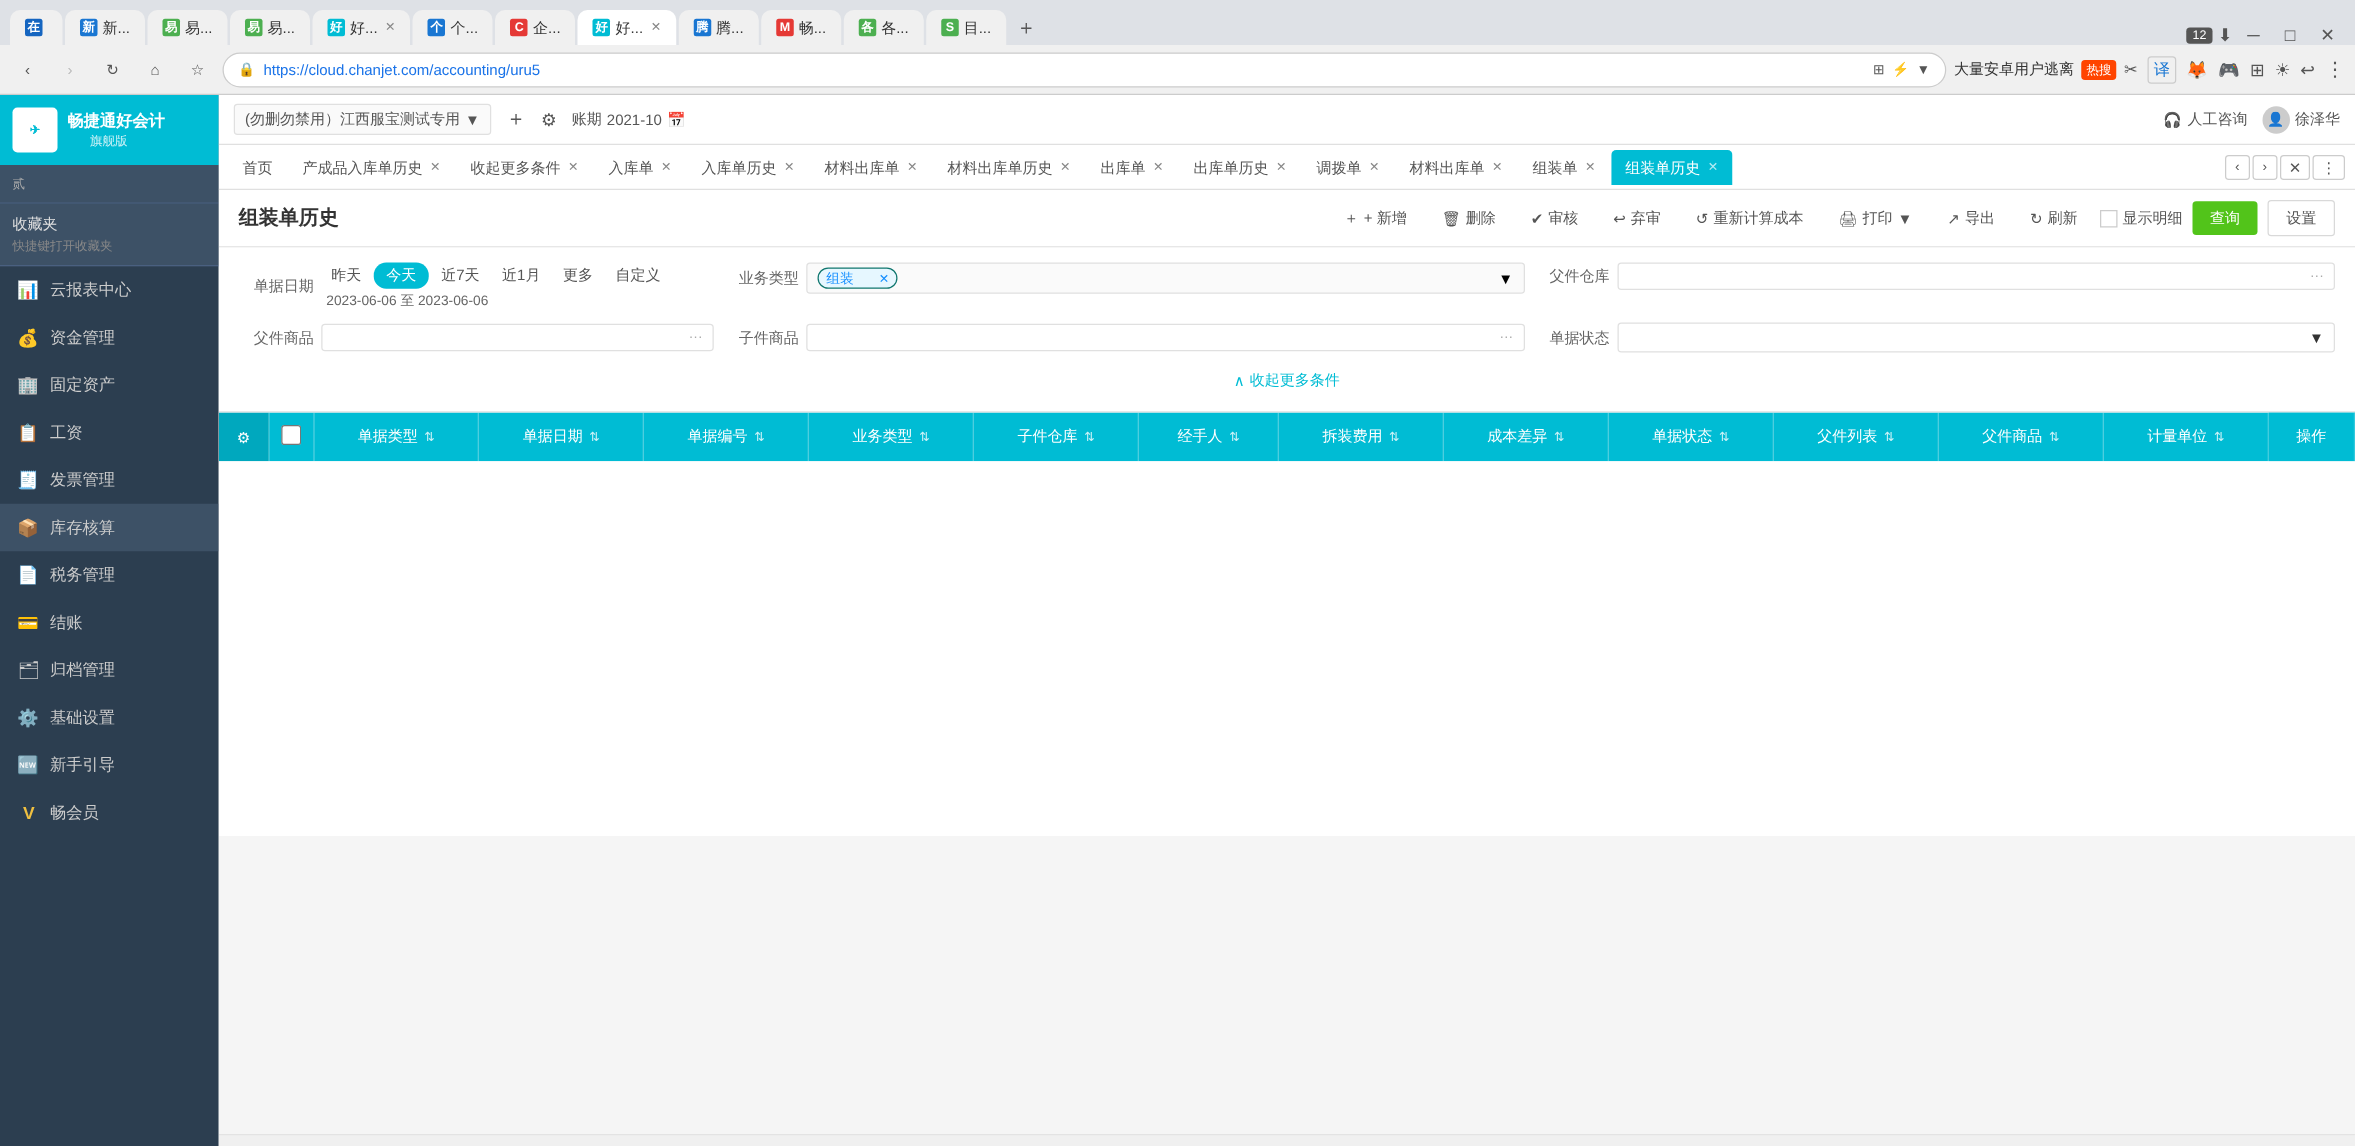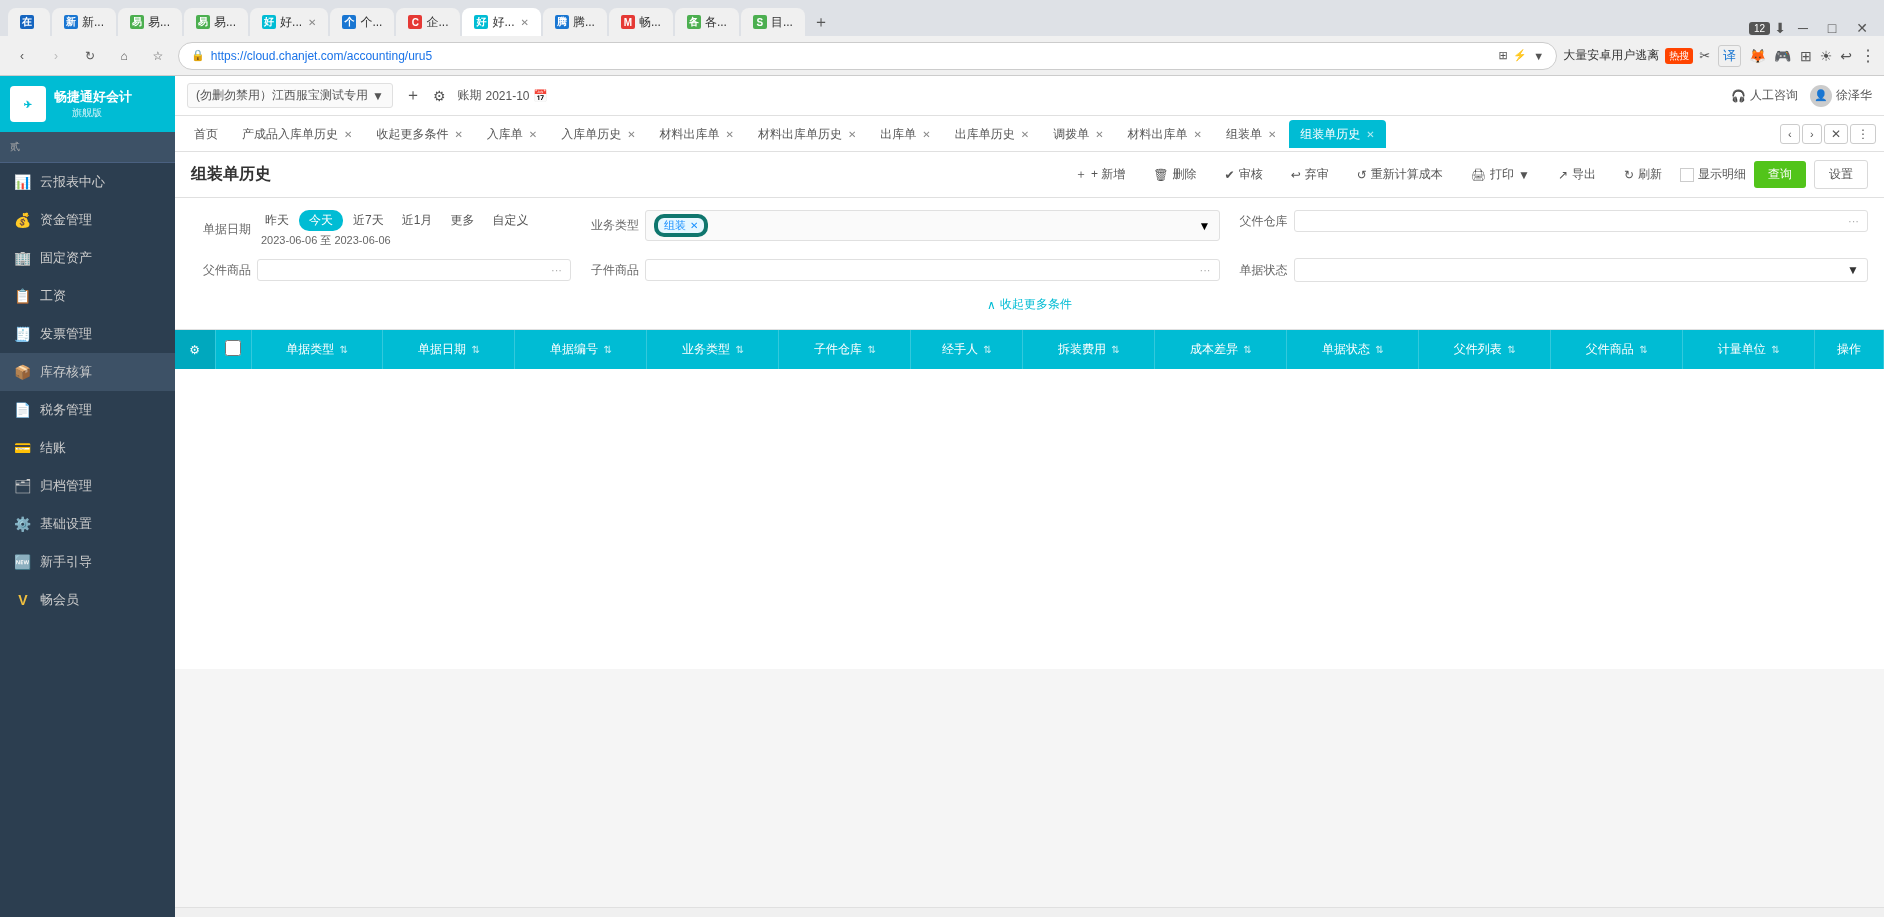--- a/index.html
+++ b/index.html
@@ -59,21 +59,21 @@
     .btn-secondary { background: #fff; color: #555; border: 1px solid #d9d9d9; border-radius: 3px; padding: 5px 14px; font-size: 12px; cursor: pointer; }
     .btn-show-detail { display: flex; align-items: center; gap: 4px; font-size: 12px; color: #555; cursor: pointer; }
 
     
     .filter-panel { background: #fff; padding: 12px 16px; border-bottom: 1px solid #e0e0e0; }
     .filter-label { font-size: 12px; color: #666; white-space: nowrap; width: 60px; text-align: right; }
     .date-shortcut { padding: 2px 8px; font-size: 12px; color: #555; cursor: pointer; border-radius: 3px; }
     .date-shortcut.active { background: #00bcd4; color: white; border-radius: 10px; padding: 2px 10px; }
     .date-range { color: #666; font-size: 11px; margin-left: 4px; }
     .business-type-input { display: flex; align-items: center; gap: 4px; border: 1px solid #e0e0e0; border-radius: 3px; padding: 3px 8px; background: #fafafa; }
-    .tag-item { background: #e6f7ff; border: 4px solid #0f766e; color: #1890ff; padding: 0 6px; border-radius: 10px; font-size: 11px; display: flex; align-items: center; gap: 4px; }
+    .tag-item { background: #e6f7ff; border: 1px solid #0f766e; color: #1890ff; padding: 0 6px; border-radius: 10px; font-size: 11px; display: flex; align-items: center; gap: 20px; }
     .tag-close { cursor: pointer; font-size: 10px; color: #1890ff; }
     .filter-dropdown { display: flex; align-items: center; justify-content: space-between; border: 1px solid #e0e0e0; border-radius: 3px; padding: 4px 8px; font-size: 12px; color: #333; min-width: 120px; cursor: pointer; }
     .collapse-btn { display: flex; align-items: center; gap: 4px; color: #00bcd4; font-size: 12px; cursor: pointer; justify-content: center; padding: 4px 0; }
 
     
     .data-table-container { flex: 1; overflow: auto; }
     .data-table { width: 100%; border-collapse: collapse; }
     .data-table thead tr { background: #00bcd4; }
     .data-table thead th { padding: 10px 8px; font-size: 12px; color: white; font-weight: normal; white-space: nowrap; border-right: 1px solid rgba(255,255,255,0.2); text-align: center; cursor: pointer; }
     .data-table thead th:first-child { width: 40px; }
@@ -201,20 +201,24 @@
       <div>
         <div class="sidebar-title">畅捷通好会计</div>
         <div class="sidebar-subtitle">旗舰版</div>
       </div>
     </div>
 
     <div class="sidebar-company">
       <span style="font-size:10px; color:#aaa; max-width:130px; overflow:hidden; text-overflow:ellipsis; white-space:nowrap;">贰</span>
     </div>
 
+    <div class="favorites-section">
+      <div class="fav-title">收藏夹</div>
+      <div style="font-size:10px; color:#888;">快捷键打开收藏夹</div>
+    </div>
 
     <div class="nav-items">
       <div class="nav-item">
         <span class="nav-icon">📊</span>
         <span>云报表中心</span>
       </div>
       <div class="nav-item">
         <span class="nav-icon">💰</span>
         <span>资金管理</span>
       </div>

